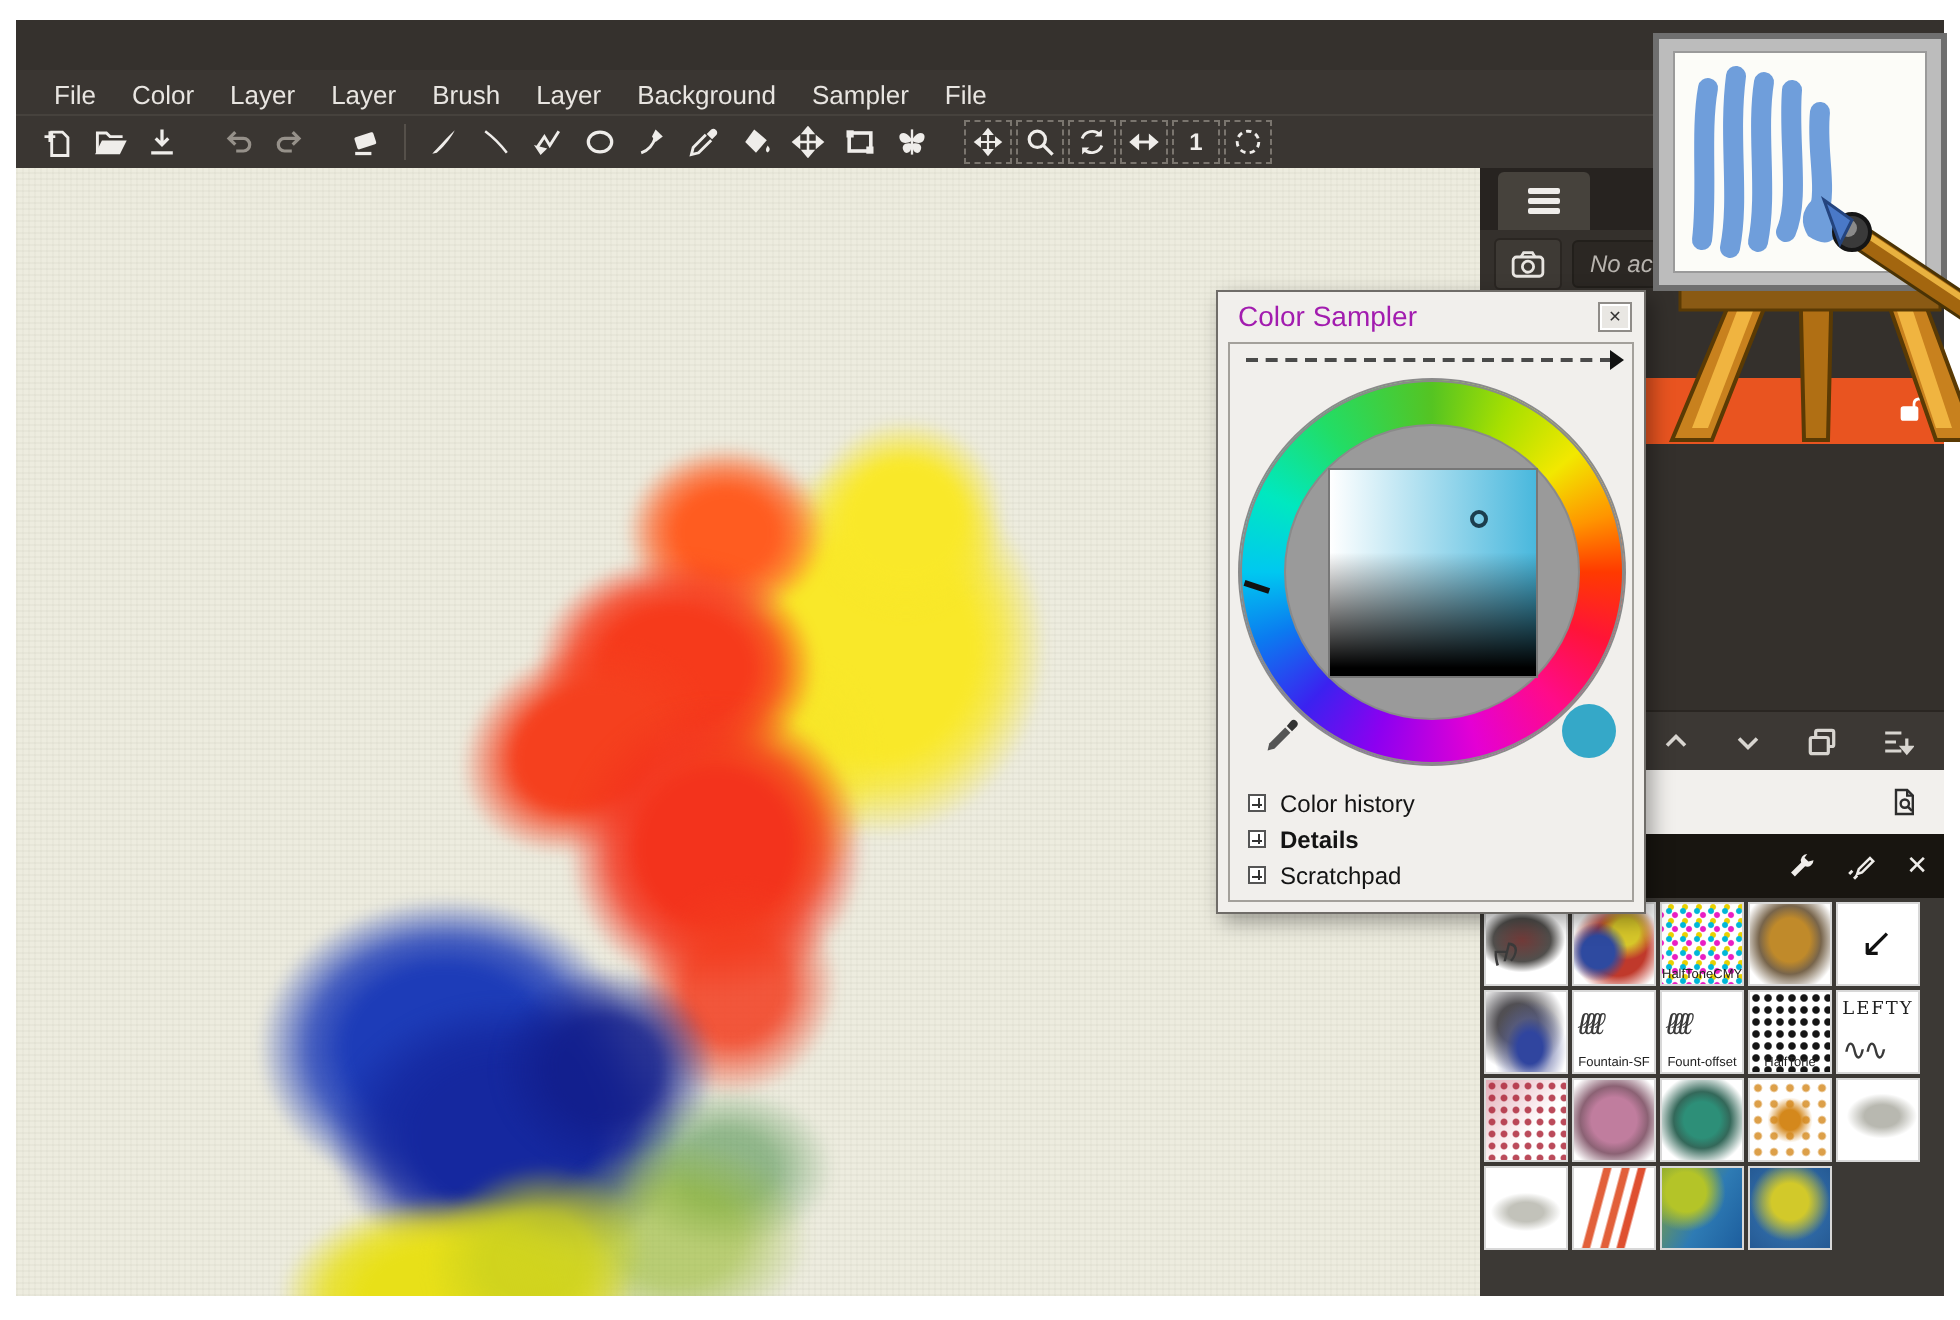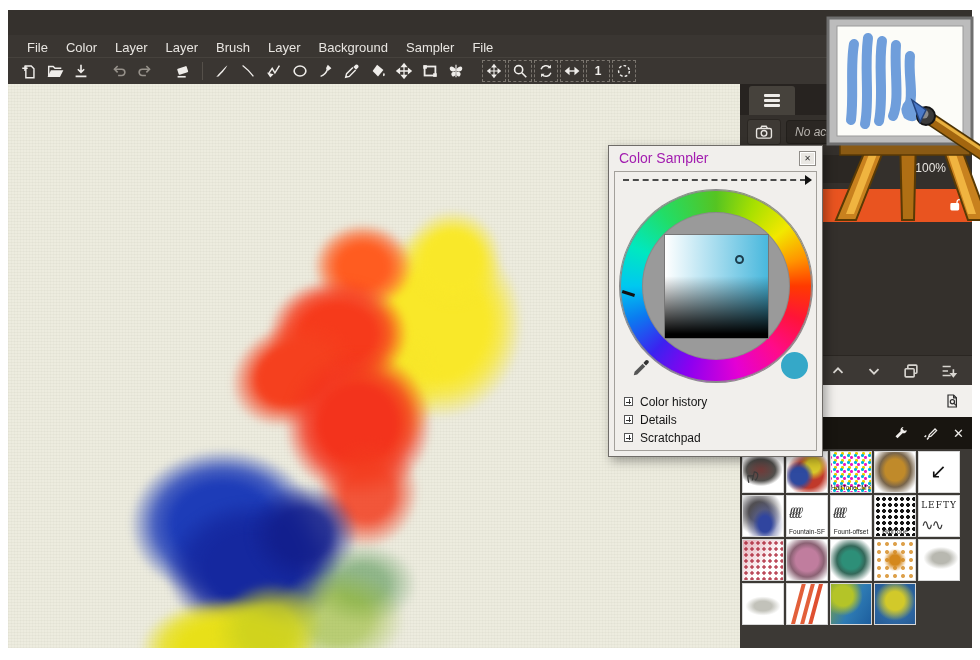--- a/index.html
+++ b/index.html
@@ -117,21 +117,21 @@
   #sv-square { position:absolute; left:45px; top:45px; width:103px; height:103px;
     background:linear-gradient(to top, #000 4%, rgba(0,0,0,0) 60%), linear-gradient(to right, #ffffff, #49b8dd); box-shadow:0 0 0 1px #777; }
   #sv-marker { position:absolute; left:70px; top:20px; width:9px; height:9px; border:2px solid #1c3d4d; border-radius:50%; }
   #cs-dropper { position:absolute; left:16px; top:186px; }
   #cs-swatch { position:absolute; left:166px; top:180px; width:27px; height:27px; border-radius:50%; background:var(--swatch,#35a8c8); }
   .expander { position:absolute; left:9px; height:17px; display:flex; align-items:center; gap:7px; }
   .expander .box { width:9px; height:9px; border:1px solid #555; background:#fff; position:relative; }
   .expander .box::before { content:""; position:absolute; left:1px; top:3.5px; width:5px; height:1px; background:#333; }
   .expander .box::after { content:""; position:absolute; left:3.5px; top:1px; width:1px; height:5px; background:#333; }
   .expander span { font-size:12px; color:#141414; }
-  #exp1 { top:221px; } #exp2 { top:239px; } #exp3 { top:257px; }
+  #exp1 { top:221px; } #exp2 { top:239px;font-weight:bold; } #exp3 { top:257px; }
 
   
   #easel { position:absolute; left:812px; top:4px; width:168px; height:210px; z-index:45; }
 </style>
 </head>
 <body>
 
 <div id="window">
 
 
@@ -345,29 +345,20 @@
             <circle cx="10" cy="9.5" r="3.2"></circle>
             <path d="M6 4l1.5-2.5h5L14 4"></path>
           </svg>
       </div>
       <div id="scratch-field">
         <span>No active</span>
       </div>
     </div>
     <div id="scratch-close">✕</div>
 
-    <div id="midzone">
-      <div class="well"></div>
-      <span id="zoom-val">100%</span>
-      <span id="pencil-ic">
-        <svg width="13" height="13" viewBox="0 0 20 20" fill="currentColor">
-            <path d="M3 17l1-4 9-9 3 3-9 9zM14 3l3 3 1.5-1.5-3-3z"></path>
-          </svg>
-      </span>
-    </div>
 
     <div id="layer-row">
       <div class="t1">Layer</div>
       <div class="t2">Painting Layer</div>
       <span id="layer-lock">
         <svg width="15" height="15" viewBox="0 0 20 20" fill="none" stroke="#ffffff" stroke-width="1.8">
             <rect x="4" y="9" width="10" height="8" rx="1" fill="#ffffff"></rect>
             <path d="M12 9V6.5a3.2 3.2 0 0 1 6-1.5"></path>
           </svg>
       </span>

